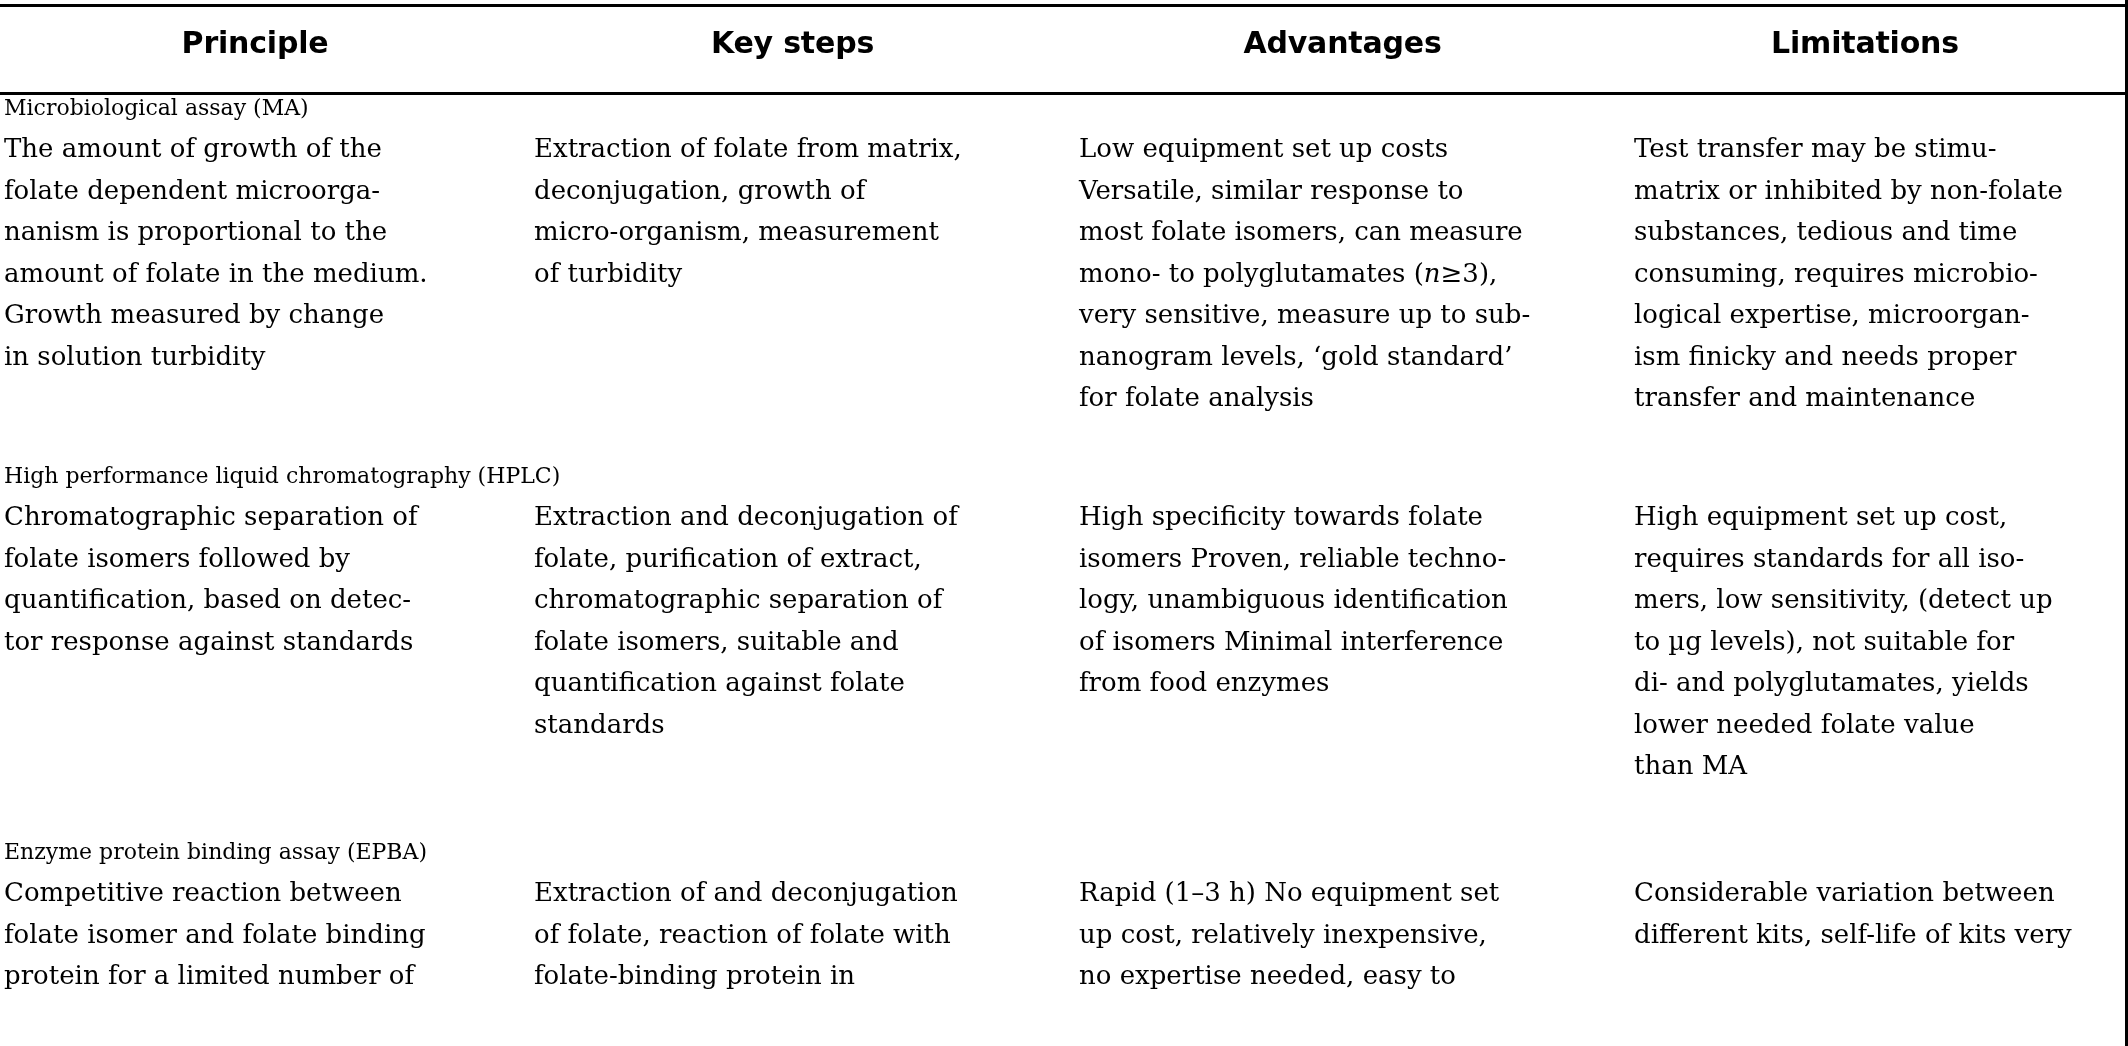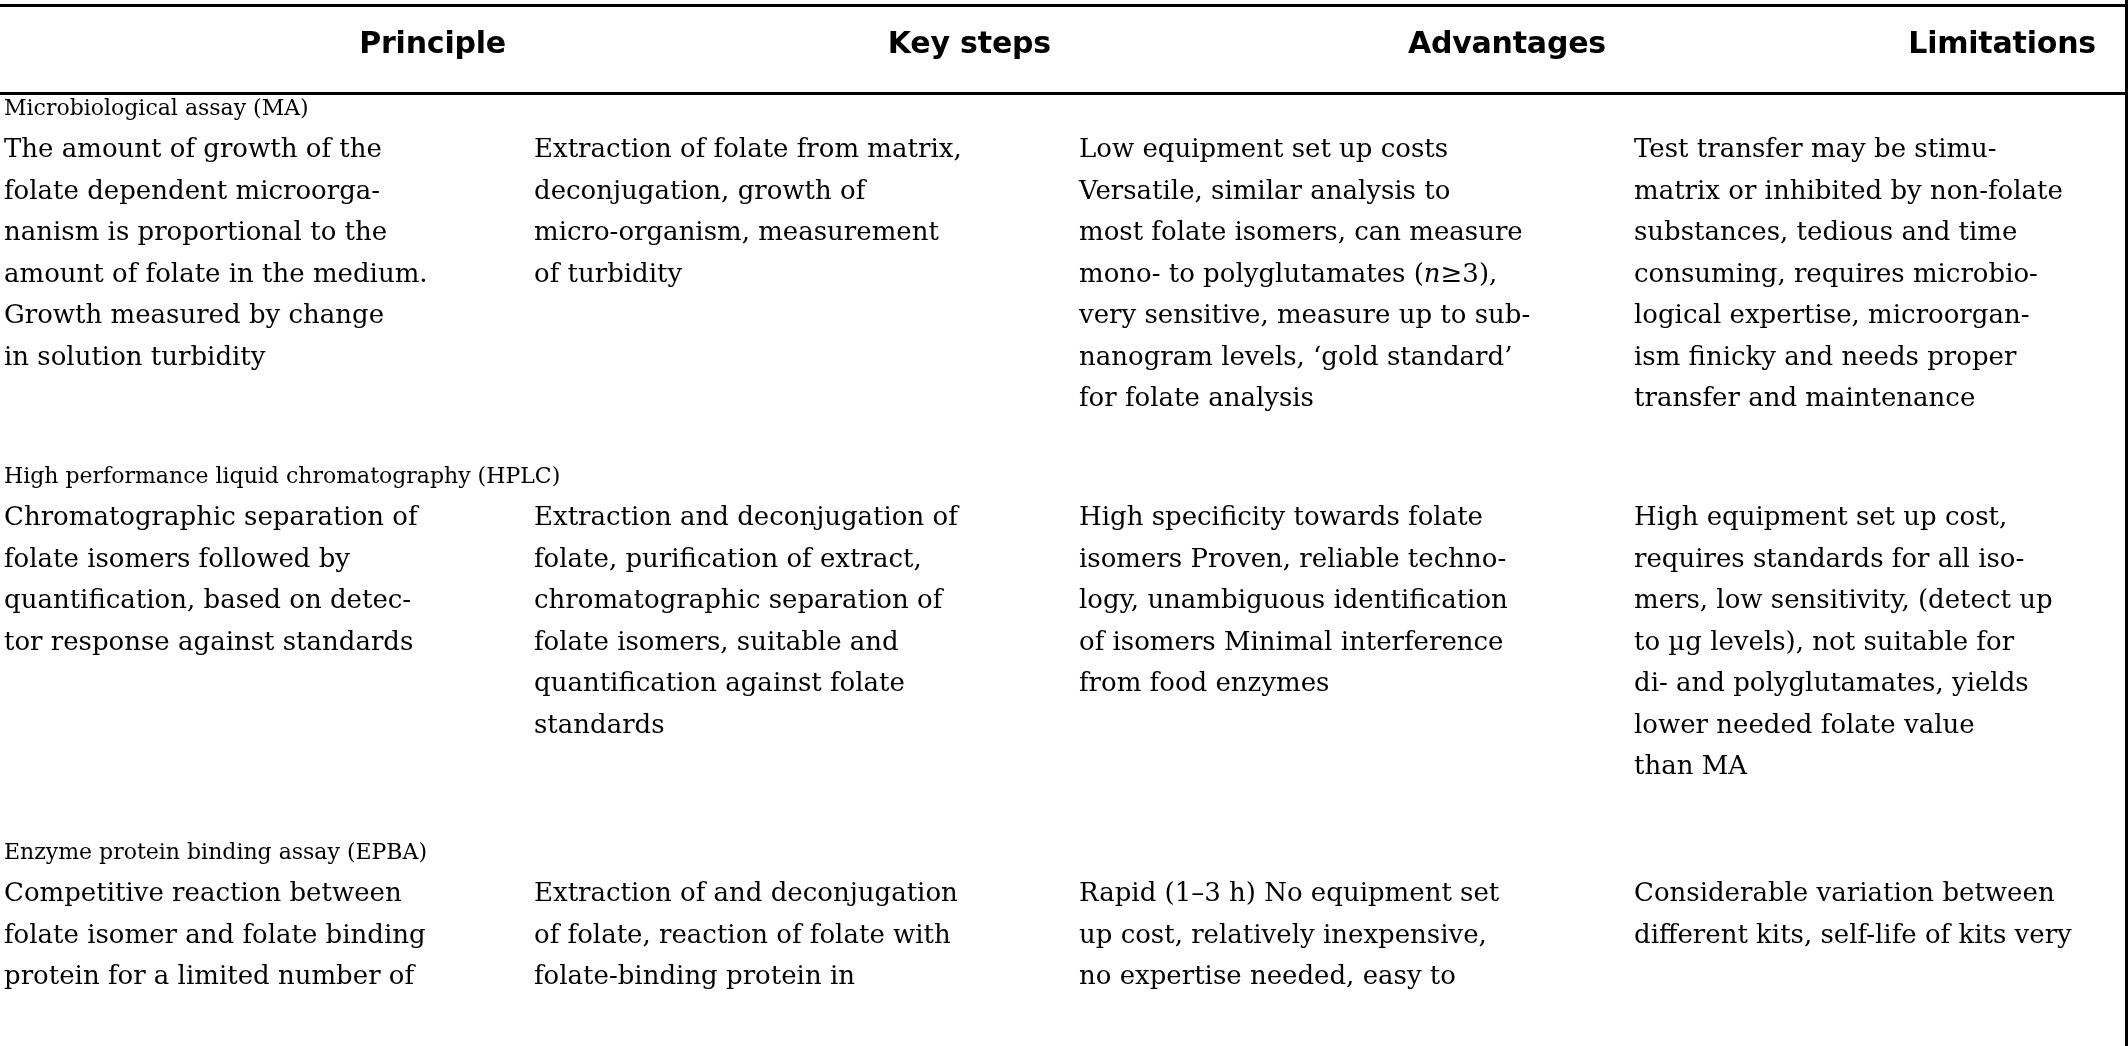--- a/index.html
+++ b/index.html
@@ -52,21 +52,21 @@
     border-collapse: collapse;
     table-layout: fixed;
   }
 
   col.c1 { width: 530px; }
   col.c2 { width: 545px; }
   col.c3 { width: 555px; }
   col.c4 { width: 490px; }
 
   thead th {
-    text-align: right;
+    text-align: center;
     vertical-align: top;
     font-weight: bold;
     font-size: 30px;
     line-height: 1.15;
     padding: 16px 24px 26px 4px;
     font-family: "DejaVu Sans", "Liberation Sans", sans-serif;
     letter-spacing: -0.2px;
   }
 
   tbody td {
@@ -154,21 +154,21 @@
             <div>Extraction of folate from matrix,</div>
             <div>deconjugation, growth of</div>
             <div>micro-organism, measurement</div>
             <div>of turbidity</div>
           </div>
         </td>
 
         <td class="pad-top-row2">
           <div class="cell-body">
             <div>Low equipment set up costs</div>
-            <div>Versatile, similar analysis to</div>
+            <div>Versatile, similar response to</div>
             <div>most folate isomers, can measure</div>
             <div><span>mono- to polyglutamates (</span><em class="var">n</em><span>≥3),</span></div>
             <div>very sensitive, measure up to sub-</div>
             <div>nanogram levels, ‘gold standard’</div>
             <div>for folate analysis</div>
           </div>
         </td>
 
         <td class="pad-top-row2">
           <div class="cell-body">

